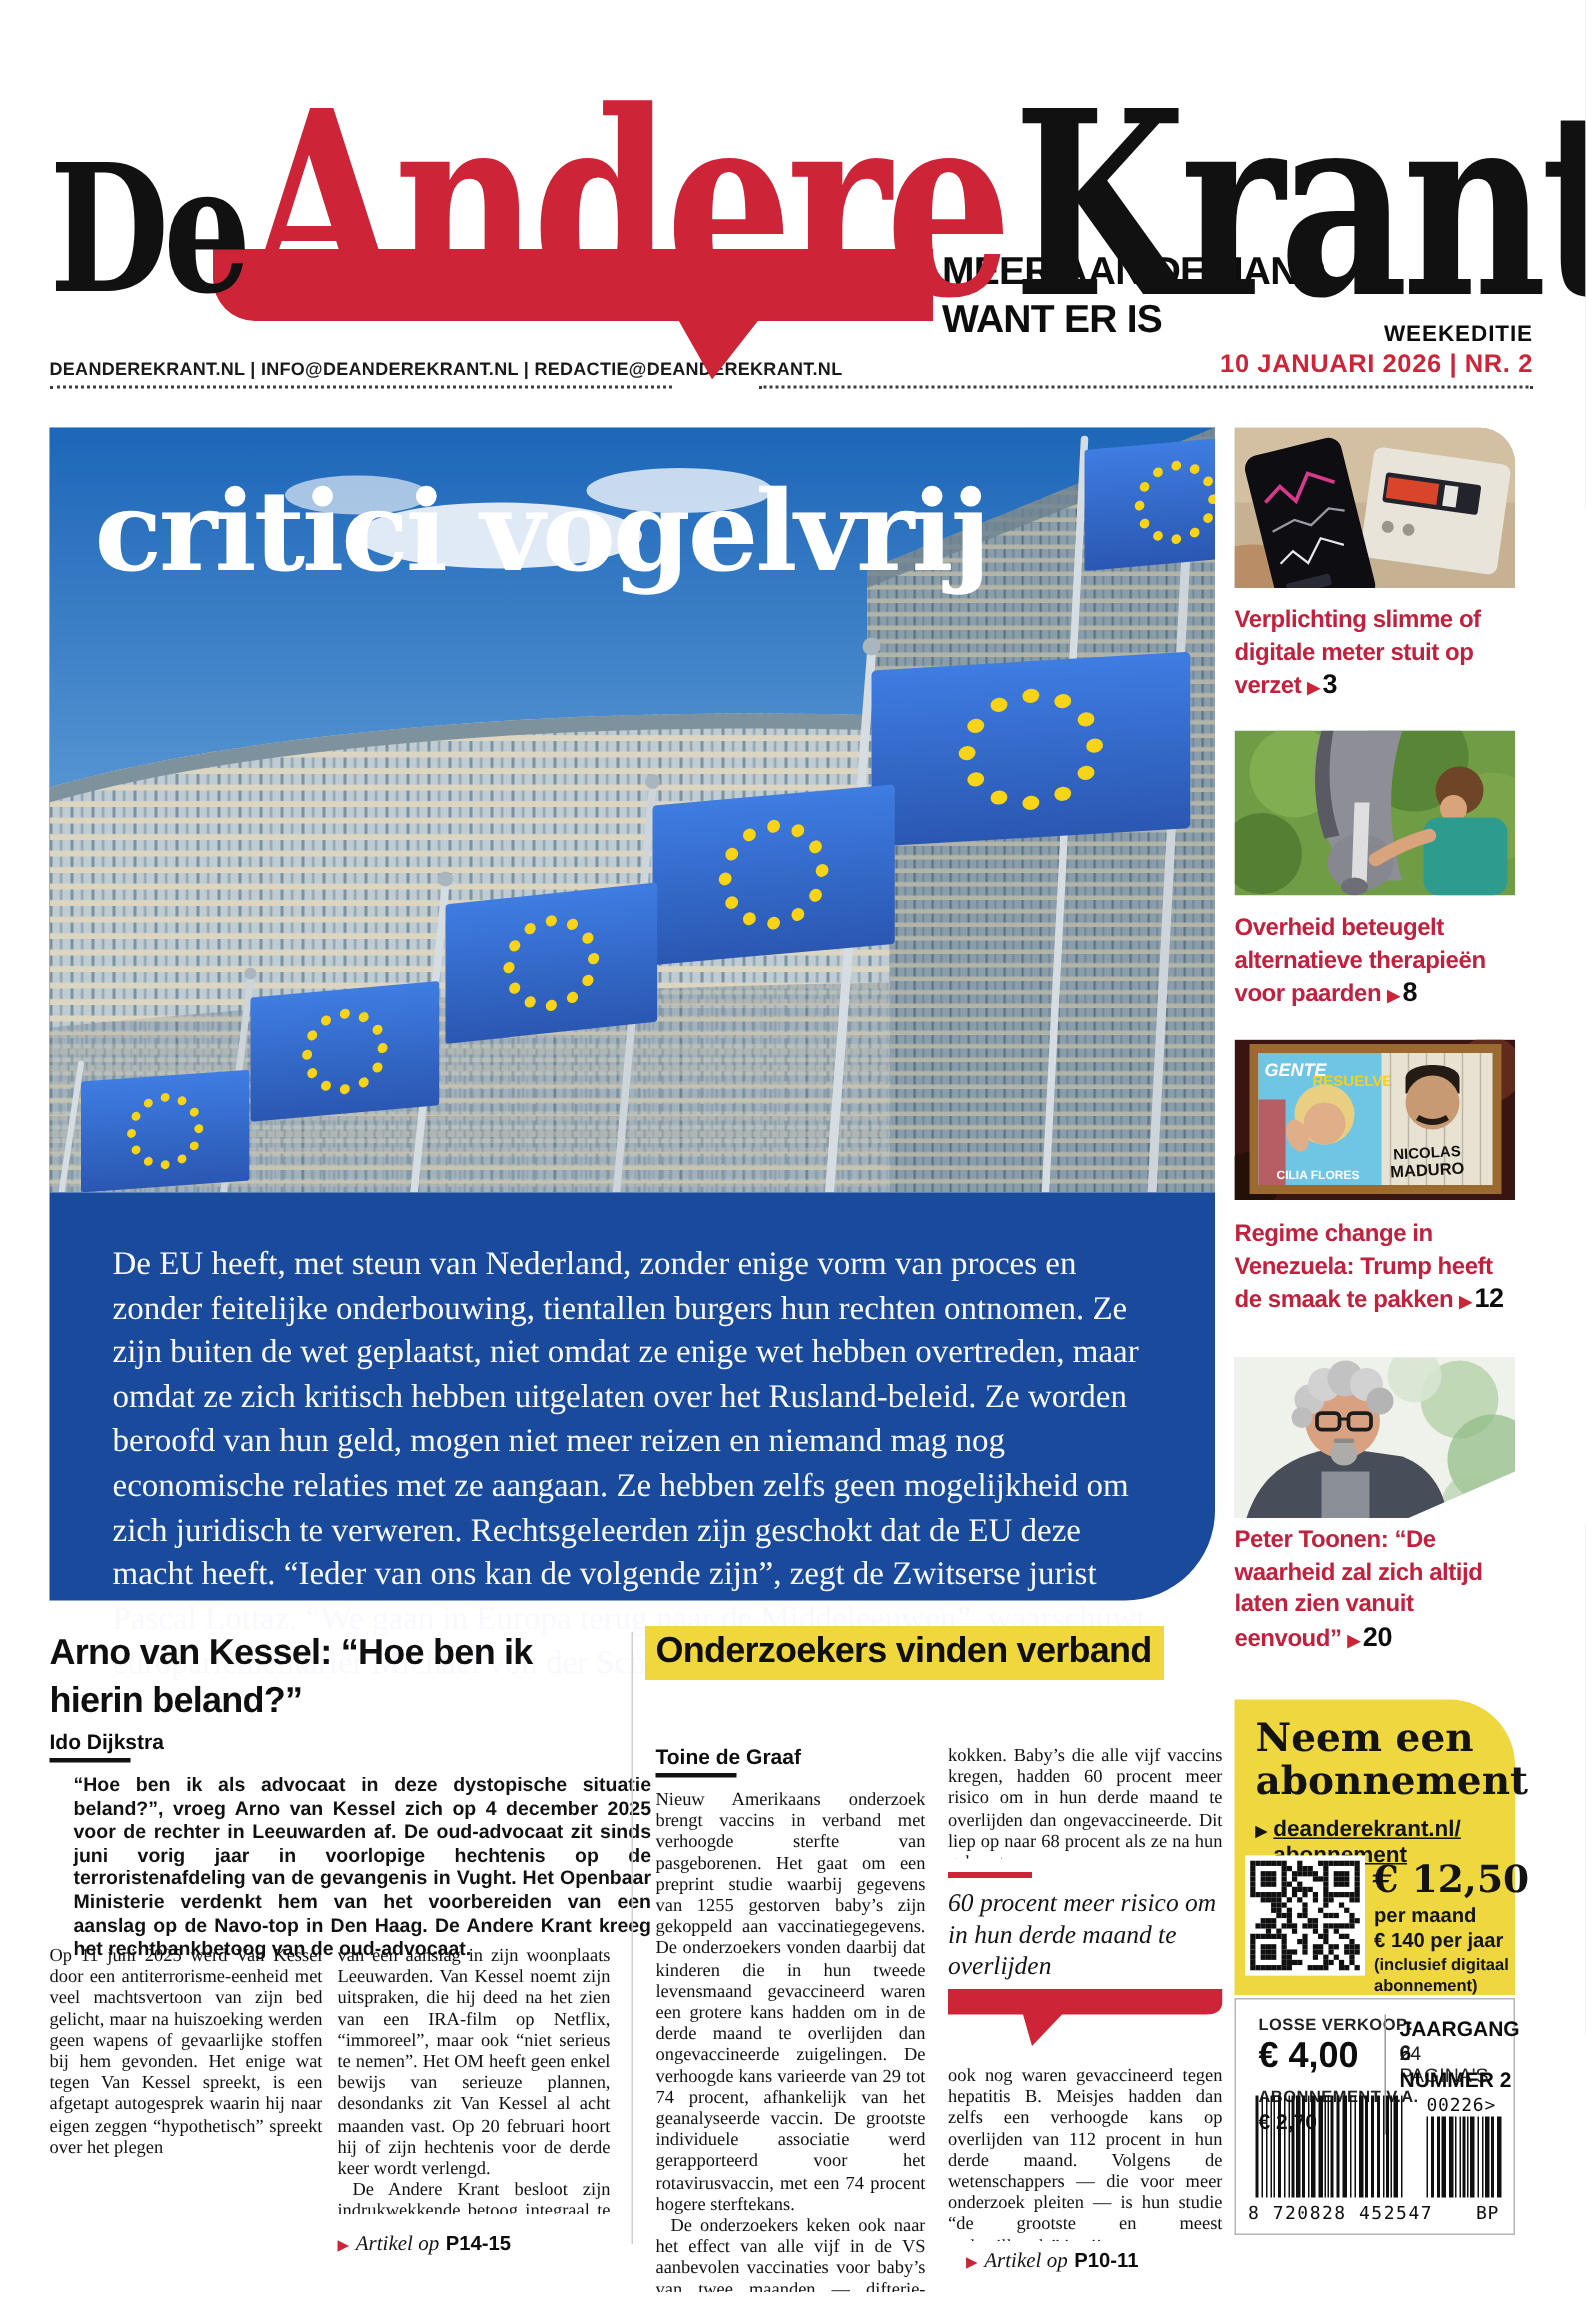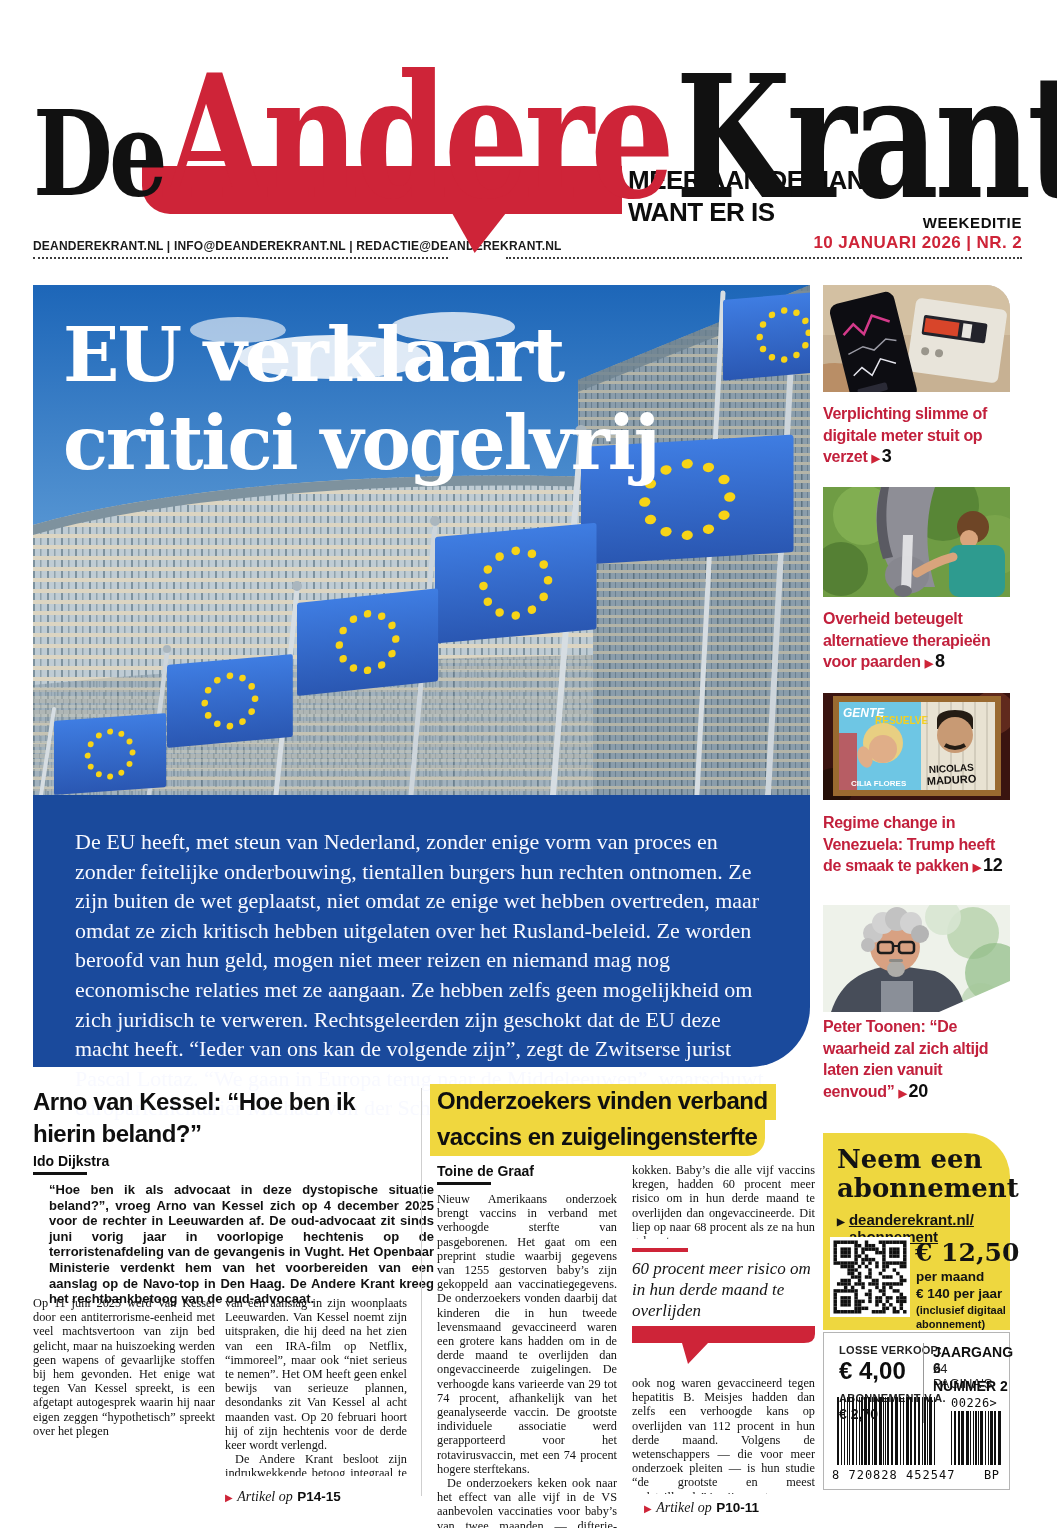--- a/index.html
+++ b/index.html
@@ -175,21 +175,20 @@
             </g>
           <g transform="translate(134,380) scale(0.74) skewY(-5)">
               <use href="#euflag" xlink:href="#euflag"></use>
             </g>
           <g transform="translate(21,436) scale(0.66) skewY(-4)">
               <use href="#euflag" xlink:href="#euflag"></use>
             </g>
         </g>
       </svg>
       <h1 class="hero-headline">
-        <span style="display:block;">EU verklaart</span>
         <span style="display:block;">critici vogelvrij</span>
       </h1>
     </div>
     <div class="abs lead-box" style="left:33px;top:795px;width:777px;height:272px;">
       <p><span>De EU heeft, met steun van Nederland, zonder enige vorm van proces en zonder feitelijke onderbouwing, tientallen burgers hun rechten ontnomen. Ze zijn buiten de wet geplaatst, niet omdat ze enige wet hebben overtreden, maar omdat ze zich kritisch hebben uitgelaten over het Rusland-beleid. Ze worden beroofd van hun geld, mogen niet meer reizen en niemand mag nog economische relaties met ze aangaan. Ze hebben zelfs geen mogelijkheid om zich juridisch te verweren. Rechtsgeleerden zijn geschokt dat de EU deze macht heeft. “Ieder van ons kan de volgende zijn”, zegt de Zwitserse jurist Pascal Lottaz. “We gaan in Europa terug naar de Middeleeuwen”, waarschuwt europarlementariër Michael von der Schulenburg.</span><span class="lead-ref"><span class="arr">▶</span> <span class="pg">P4-5</span></span></p>
     </div>
   </section>
 
   <aside>
 
@@ -324,21 +323,20 @@
       <span class="lbl">Artikel op</span>
       <span class="pg">P14-15</span>
     </div>
   </article>
 
   <div class="abs vdiv" style="left:421px;top:1088px;height:408px;"></div>
 
   <article>
     <h2 class="abs art-title hl" style="left:430px;top:1084px;">
       <span>Onderzoekers vinden verband</span><br>
-      <span>vaccins en zuigelingensterfte</span>
     </h2>
     <div class="abs byline" style="left:437px;top:1163px;">Toine de Graaf</div>
     <div class="abs byrule" style="left:437px;top:1182px;"></div>
     <div class="abs bodycol" style="left:437px;top:1192px;width:180px;height:336px;overflow:hidden;">
       <p>Nieuw Amerikaans onderzoek brengt vaccins in verband met verhoogde sterfte van pasgeborenen. Het gaat om een preprint studie waarbij gegevens van 1255 gestorven baby’s zijn gekoppeld aan vaccinatiegegevens. De onderzoekers vonden daarbij dat kinderen die in hun tweede levensmaand gevaccineerd waren een grotere kans hadden om in de derde maand te overlijden dan ongevaccineerde zuigelingen. De verhoogde kans varieerde van 29 tot 74 procent, afhankelijk van het geanalyseerde vaccin. De grootste individuele associatie werd gerapporteerd voor het rotavirusvaccin, met een 74 procent hogere sterftekans.</p>
       <p>De onderzoekers keken ook naar het effect van alle vijf in de VS aanbevolen vaccinaties voor baby’s van twee maanden — difterie-kinkhoest-tetanus, polio, rotavirus, haemophilus influenzae type b (hib) en pneumo-</p>
     </div>
     <div class="abs bodycol" style="left:632px;top:1163px;width:183px;height:76px;overflow:hidden;">
       <p>kokken. Baby’s die alle vijf vaccins kregen, hadden 60 procent meer risico om in hun derde maand te overlijden dan ongevaccineerde. Dit liep op naar 68 procent als ze na hun geboorte</p>
     </div>

